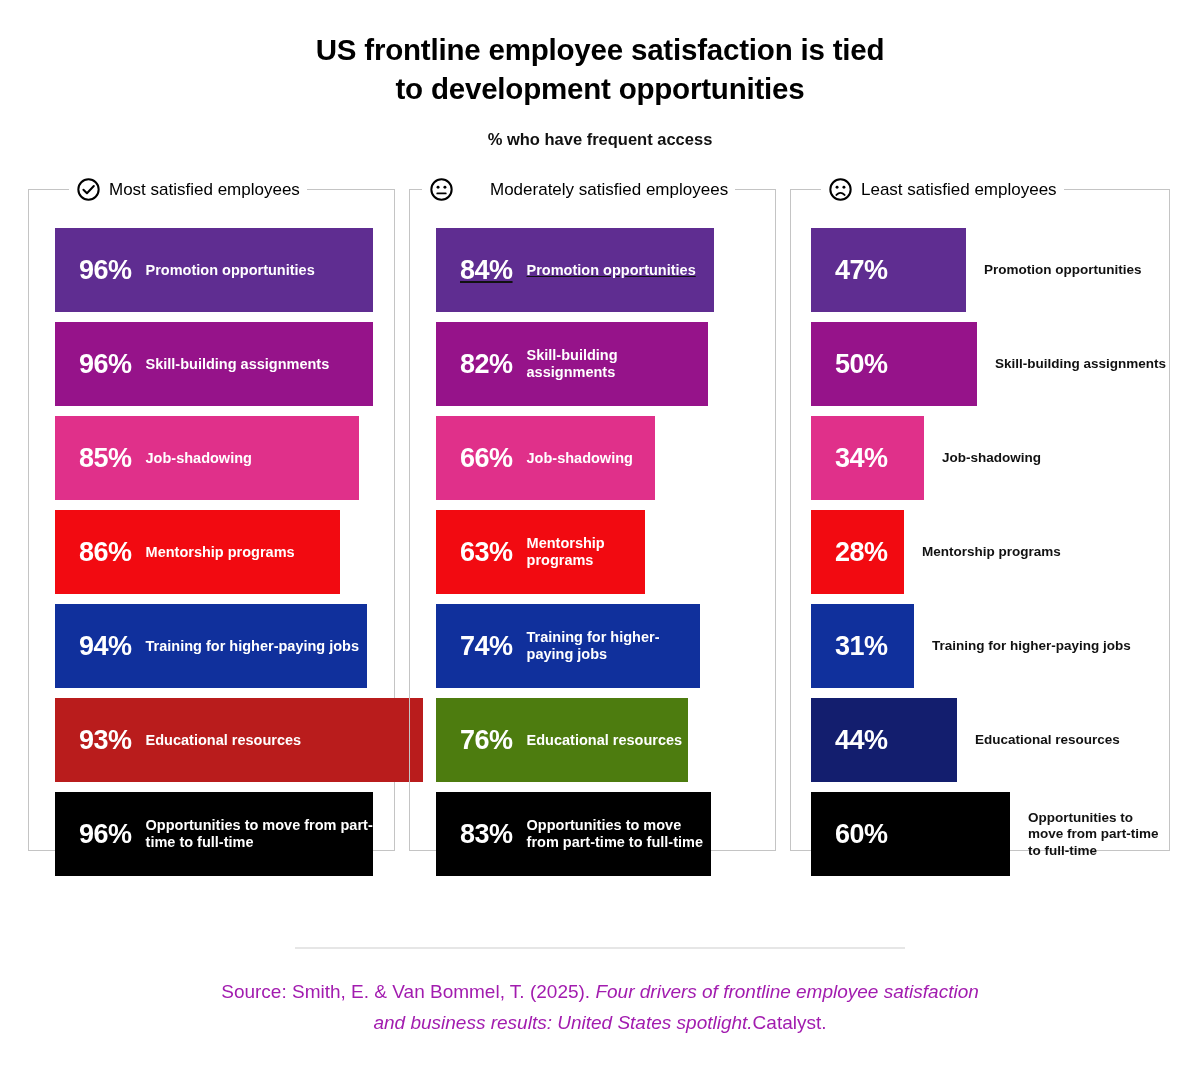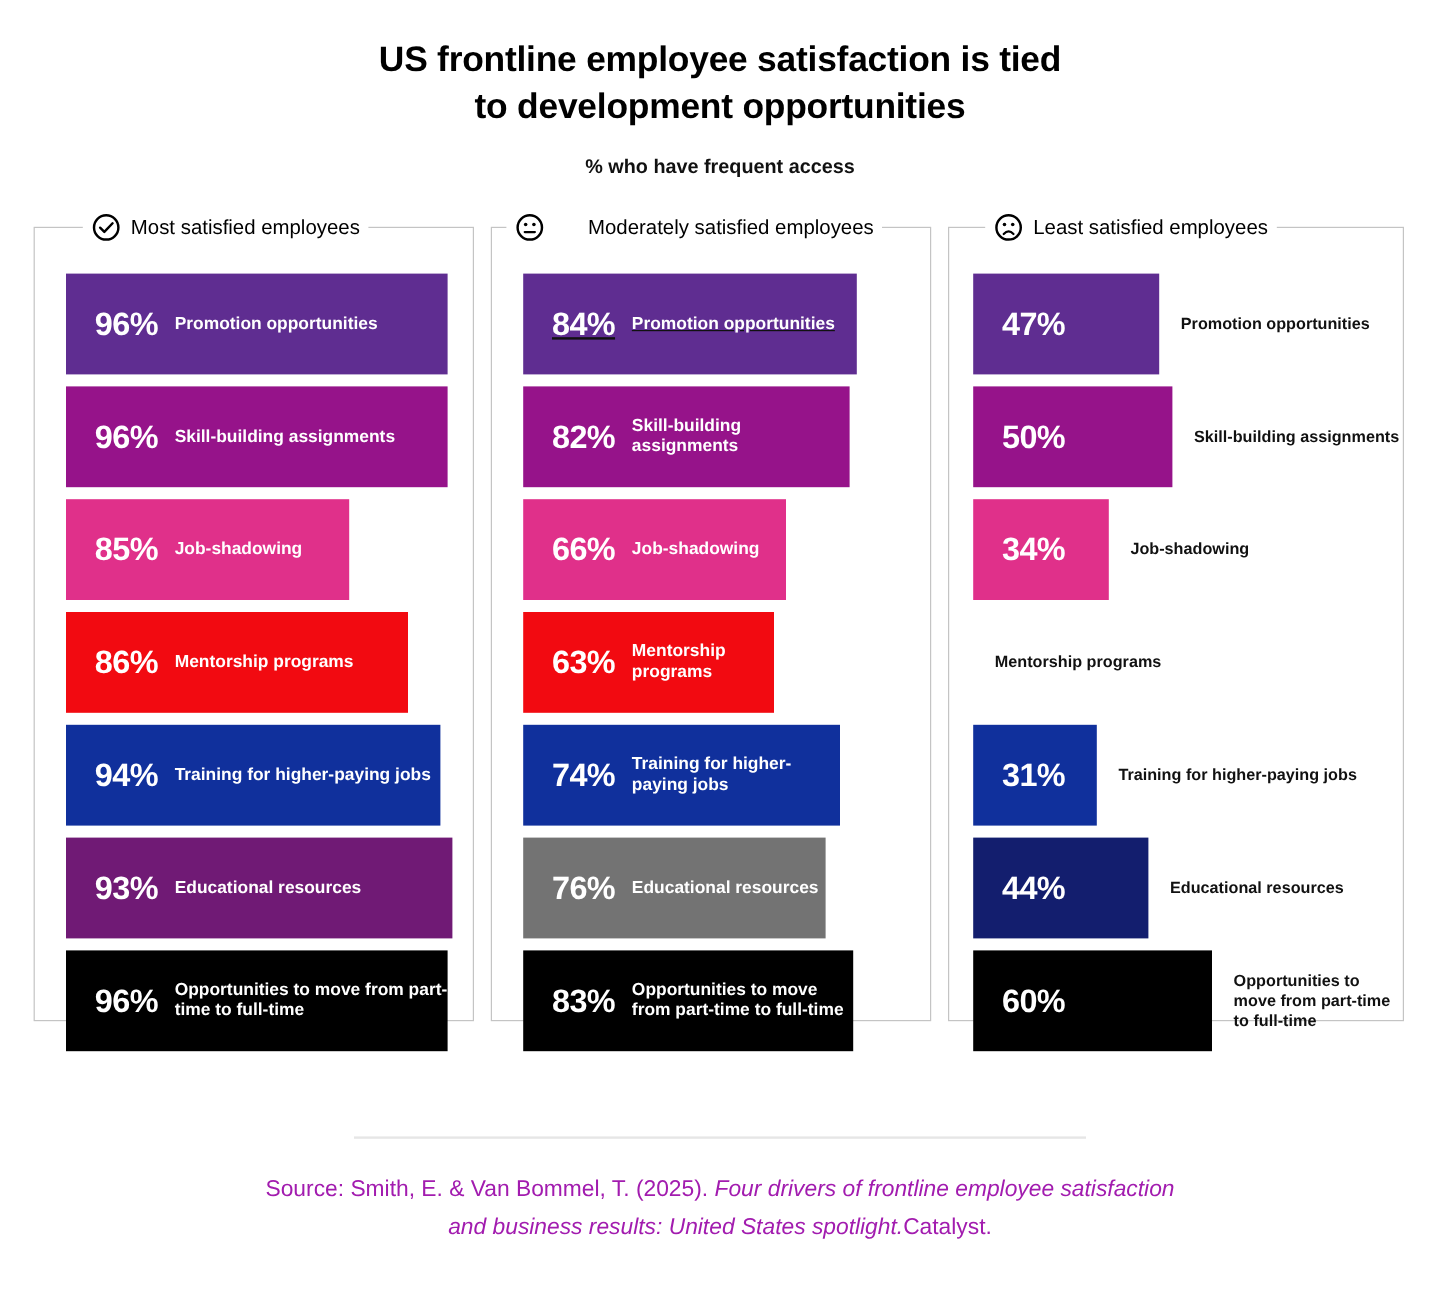--- a/index.html
+++ b/index.html
@@ -200,39 +200,39 @@
           <span class="lbl">Promotion opportunities</span>
         </div>
       </div>
       <div class="bar-row">
         <div class="bar inside" style="width: 318px; background: rgb(150, 19, 138);">
           <span class="pct">96%</span>
           <span class="lbl">Skill-building assignments</span>
         </div>
       </div>
       <div class="bar-row">
-        <div class="bar inside" style="width: 236px; background: rgb(224, 48, 138);">
+        <div class="bar inside" style="width: 304px; background: rgb(224, 48, 138);">
           <span class="pct">85%</span>
           <span class="lbl">Job-shadowing</span>
         </div>
       </div>
       <div class="bar-row">
         <div class="bar inside" style="width: 285px; background: rgb(242, 10, 17);">
           <span class="pct">86%</span>
           <span class="lbl">Mentorship programs</span>
         </div>
       </div>
       <div class="bar-row">
         <div class="bar inside" style="width: 312px; background: rgb(16, 48, 156);">
           <span class="pct">94%</span>
           <span class="lbl">Training for higher-paying jobs</span>
         </div>
       </div>
       <div class="bar-row">
-        <div class="bar inside" style="width: 322px; background: #701a75;">
+        <div class="bar inside" style="width: 368px; background: #b91c1c;">
           <span class="pct">93%</span>
           <span class="lbl">Educational resources</span>
         </div>
       </div>
       <div class="bar-row">
         <div class="bar inside" style="width: 318px; background: rgb(0, 0, 0);">
           <span class="pct">96%</span>
           <span class="lbl">Opportunities to move from part-time to full-time</span>
         </div>
       </div>
@@ -274,21 +274,21 @@
           <span class="lbl">Mentorship programs</span>
         </div>
       </div>
       <div class="bar-row">
         <div class="bar inside" style="width: 264px; background: rgb(16, 48, 156);">
           <span class="pct">74%</span>
           <span class="lbl">Training for higher-paying jobs</span>
         </div>
       </div>
       <div class="bar-row">
-        <div class="bar inside" style="width: 252px; background: #737373;">
+        <div class="bar inside" style="width: 252px; background: #4d7c0f;">
           <span class="pct">76%</span>
           <span class="lbl">Educational resources</span>
         </div>
       </div>
       <div class="bar-row">
         <div class="bar inside" style="width: 275px; background: rgb(0, 0, 0);">
           <span class="pct">83%</span>
           <span class="lbl">Opportunities to move from part-time to full-time</span>
         </div>
       </div>
@@ -318,20 +318,23 @@
         </div>
         <span class="outside-label">Skill-building assignments</span>
       </div>
       <div class="bar-row">
         <div class="bar outside" style="width: 113px; background: rgb(224, 48, 138);">
           <span class="pct">34%</span>
         </div>
         <span class="outside-label">Job-shadowing</span>
       </div>
       <div class="bar-row">
+        <div class="bar outside" style="width: 93px; background: rgb(242, 10, 17);">
+          <span class="pct">28%</span>
+        </div>
         <span class="outside-label">Mentorship programs</span>
       </div>
       <div class="bar-row">
         <div class="bar outside" style="width: 103px; background: rgb(16, 48, 156);">
           <span class="pct">31%</span>
         </div>
         <span class="outside-label">Training for higher-paying jobs</span>
       </div>
       <div class="bar-row">
         <div class="bar outside" style="width: 146px; background: rgb(19, 30, 110);">

